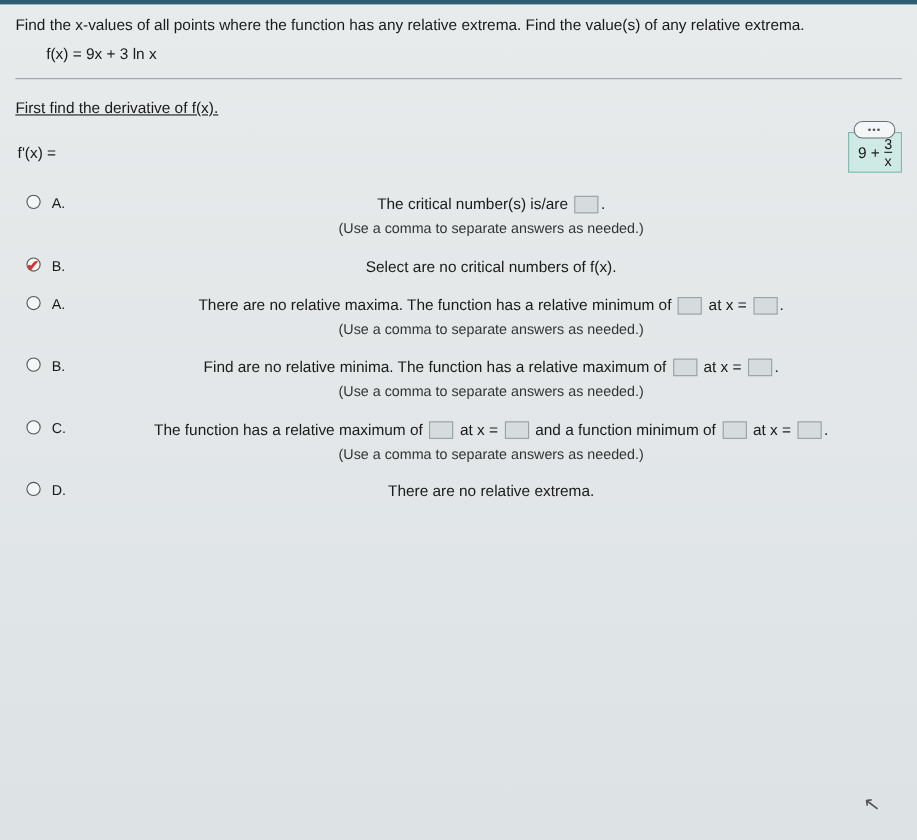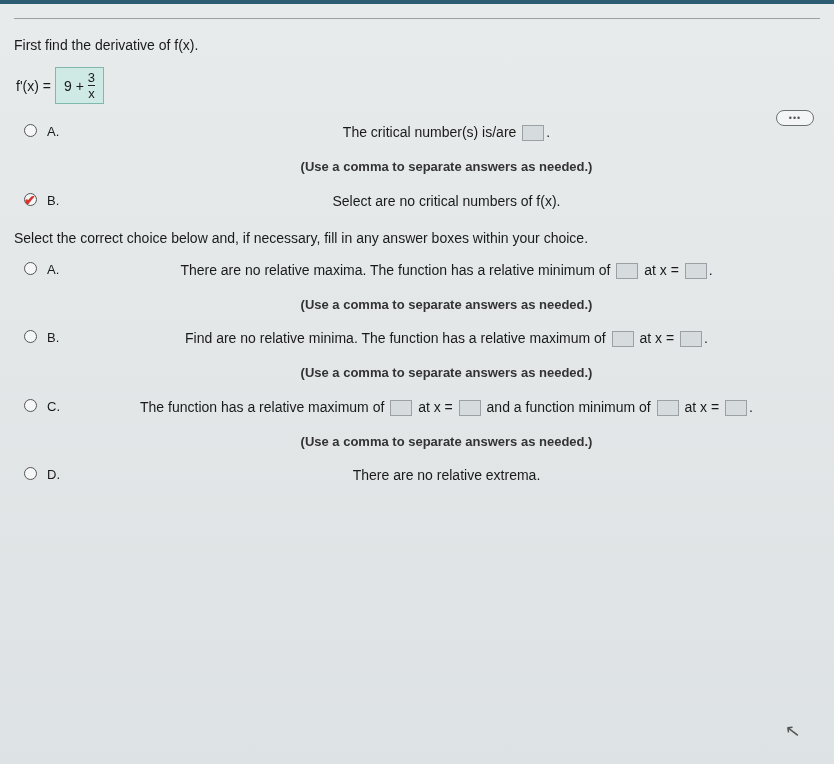--- a/index.html
+++ b/index.html
@@ -50,26 +50,28 @@
     display: flex;
     align-items: center;
     justify-content: center;
     font-size: 9px;
     color: #555;
     cursor: pointer;
     letter-spacing: 1px;
   }
   .section-text {
     margin: 18px 0 10px 0;
+    text-decoration: underline;
   }
   .deriv-row {
     margin: 14px 0 18px 2px;
     display: flex;
     align-items: center;
     gap: 4px;
+    justify-content: space-between;
   }
   .input-box-wrap {
     background: #cfe9e4;
     border: 1px solid #7db9ad;
     padding: 3px 8px;
     display: inline-flex;
     align-items: center;
   }
   .frac {
     display: inline-flex;
@@ -114,22 +116,21 @@
     font-size: 13px;
     min-width: 16px;
   }
   .choice-body {
     flex: 1;
     text-align: center;
   }
   .hint {
     font-size: 13px;
     color: #333;
-    margin-top: 14px;
-    font-weight: bold;
+    margin-top: 2px;
   }
   .blank {
     display: inline-block;
     width: 22px;
     height: 16px;
     background: #d6dbde;
     border: 1px solid #9aa0a3;
     vertical-align: middle;
     margin: 0 2px;
   }
@@ -141,20 +142,25 @@
     color: #555;
     transform: rotate(-8deg);
   }
 </style>
 </head>
 <body>
 
 <div class="page">
   <div class="top-bar"></div>
 
+  <div class="question">Find the x-values of all points where the function has any relative extrema. Find the value(s) of any relative extrema.</div>
+  <div class="formula-main">
+    <span>f(x) =</span>
+    <span>9x + 3 ln x</span>
+  </div>
 
   <hr class="divider">
   <div class="more-btn">•••</div>
 
   <div class="section-text">First find the derivative of f(x).</div>
 
   <div class="deriv-row">
     <span>f'(x) =</span>
     <span class="input-box-wrap">
       <span>9 +</span>
@@ -177,21 +183,20 @@
     </div>
     <div class="choice">
       <span class="radio selected"></span>
       <span class="choice-label">B.</span>
       <div class="choice-body">
         <span>Select are no critical numbers of f(x).</span>
       </div>
     </div>
   </div>
 
-  <div class="section-text">Select the correct choice below and, if necessary, fill in any answer boxes within your choice.</div>
 
   <div class="choice-group">
     <div class="choice">
       <span class="radio"></span>
       <span class="choice-label">A.</span>
       <div class="choice-body">
         <span>There are no relative maxima. The function has a relative minimum of </span><span class="blank"></span><span> at x = </span><span class="blank"></span><span>.</span>
         <div class="hint">(Use a comma to separate answers as needed.)</div>
       </div>
     </div>

